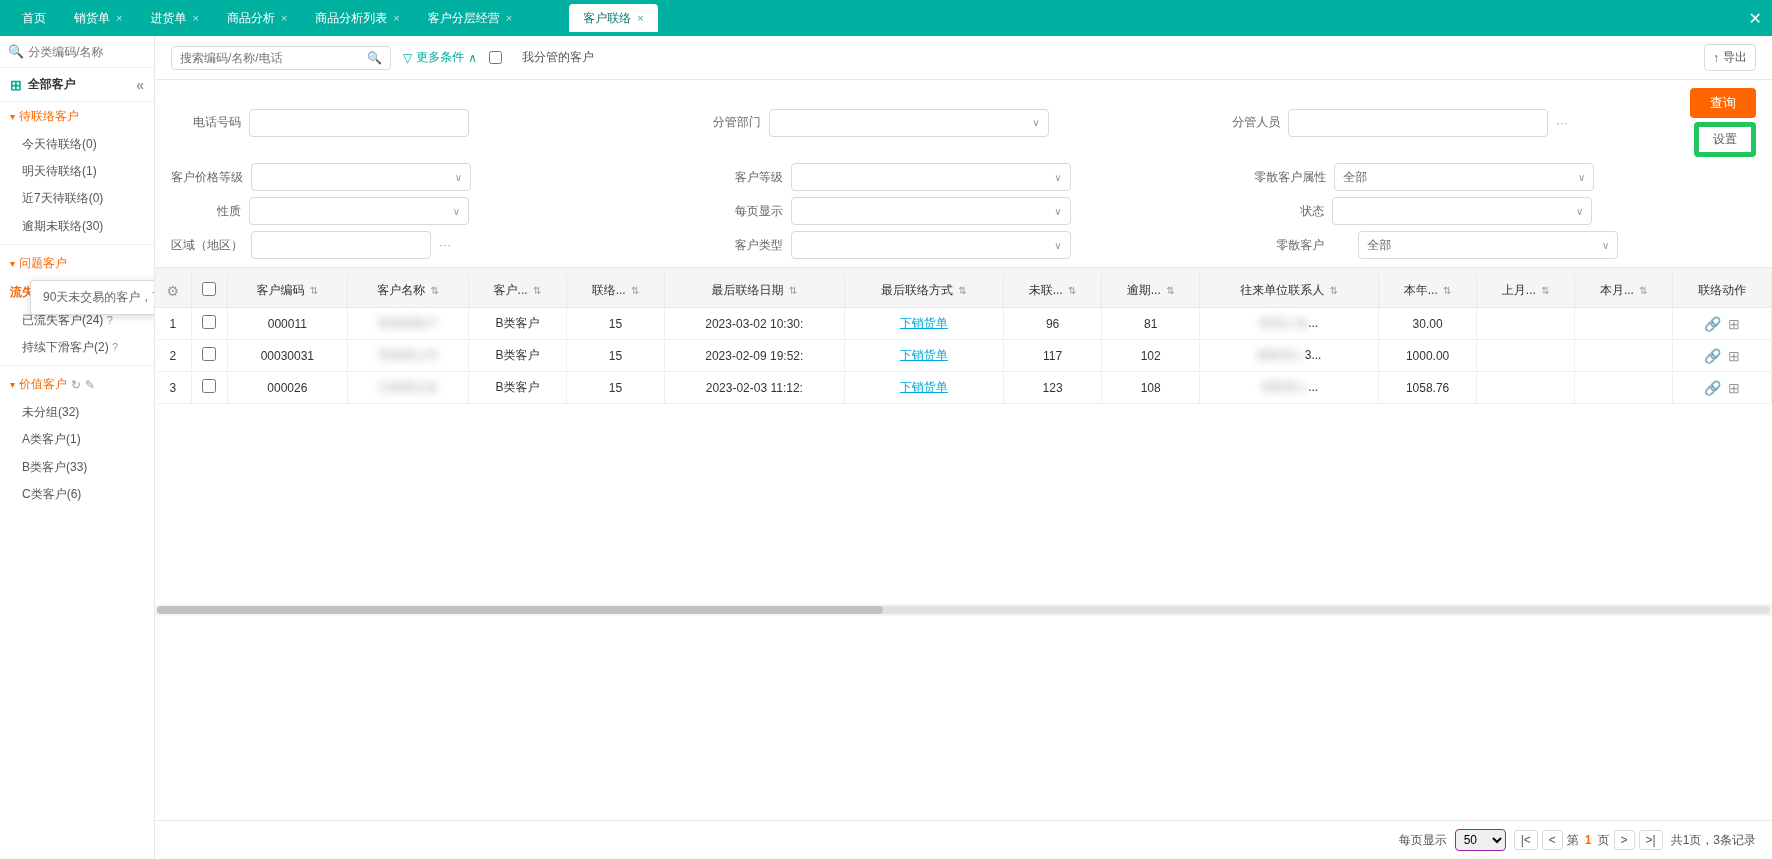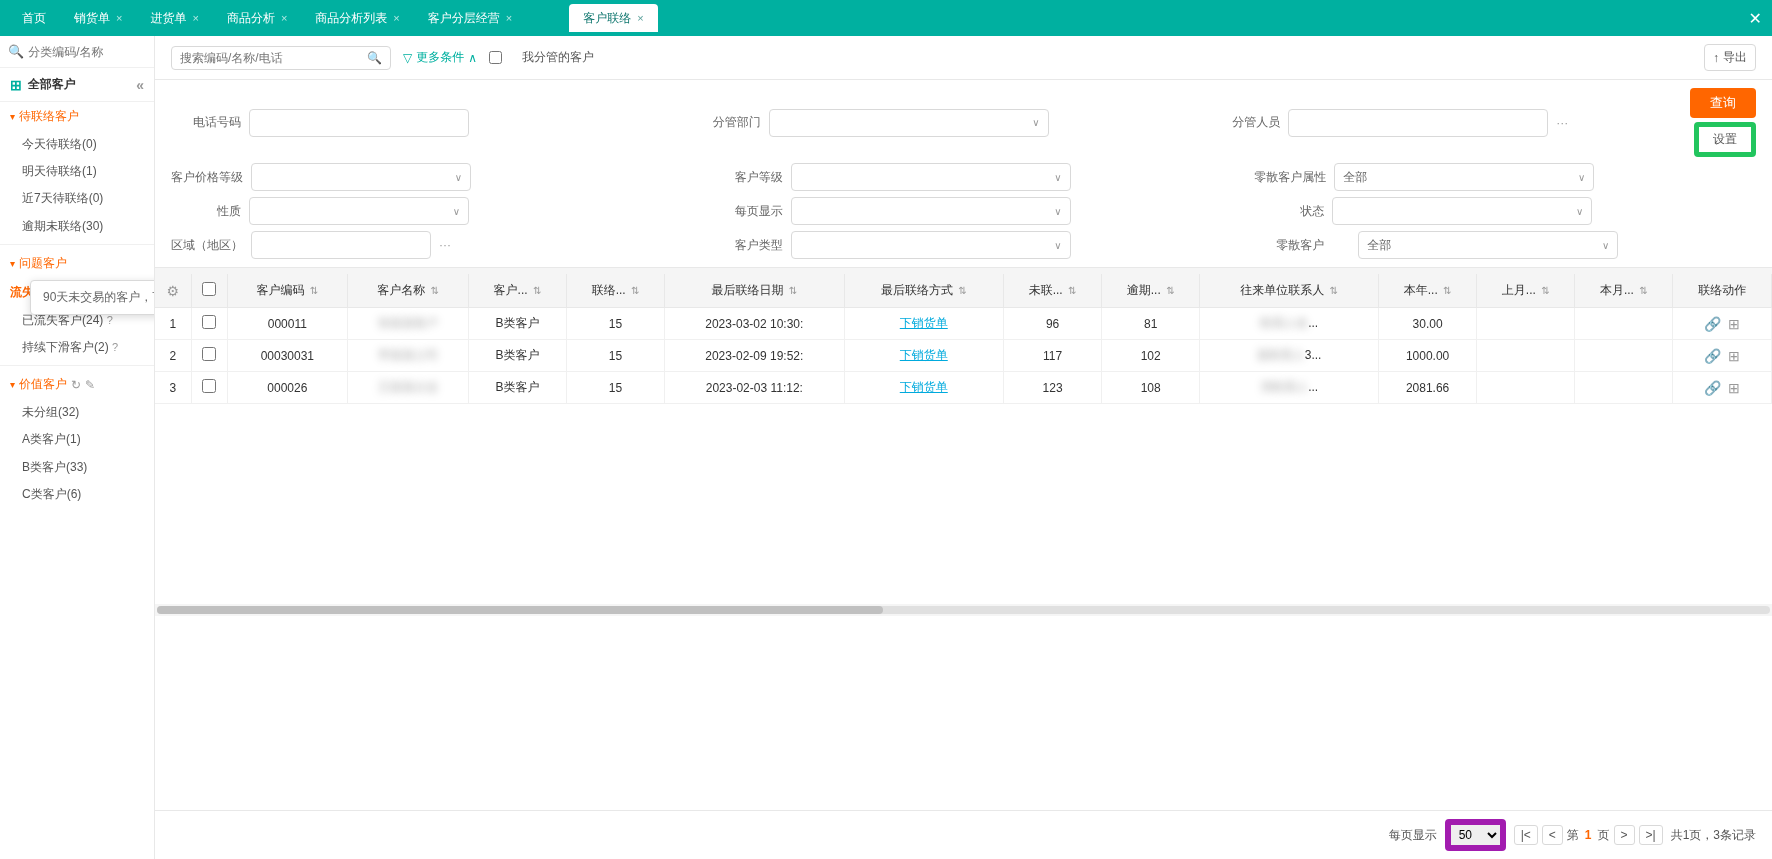--- a/index.html
+++ b/index.html
@@ -335,21 +335,21 @@
       padding: 8px 16px;
       display: flex;
       align-items: center;
       justify-content: flex-end;
       gap: 8px;
       border-top: 1px solid #e8e8e8;
       font-size: 12px;
       color: #555;
     }
     .footer select {
-      border: 6px solid #a21caf;
+      border: 1px solid #a21caf;
       border-radius: 4px;
       padding: 2px 4px;
       font-size: 12px;
     }
     .footer-nav { display: flex; align-items: center; gap: 4px; }
     .footer-nav button {
       border: 1px solid #d9d9d9;
       background: #fff;
       padding: 2px 6px;
       border-radius: 3px;
@@ -674,21 +674,21 @@
             <td><input type="checkbox" class="cb" style=""></td>
             <td>000026</td>
             <td><span class="blurred">王某某企业</span></td>
             <td>B类客户</td>
             <td>15</td>
             <td>2023-02-03 11:12:</td>
             <td><span class="link-text">下销货单</span></td>
             <td>123</td>
             <td>108</td>
             <td><span class="blurred">另联系人</span><span>...</span></td>
-            <td>2081.66</td>
+            <td>1058.76</td>
             <td></td>
             <td></td>
             <td>
               <div class="action-icons">
                 <span class="action-icon">🔗</span>
                 <span class="action-icon">⊞</span>
               </div>
             </td>
           </tr>
         </tbody>

